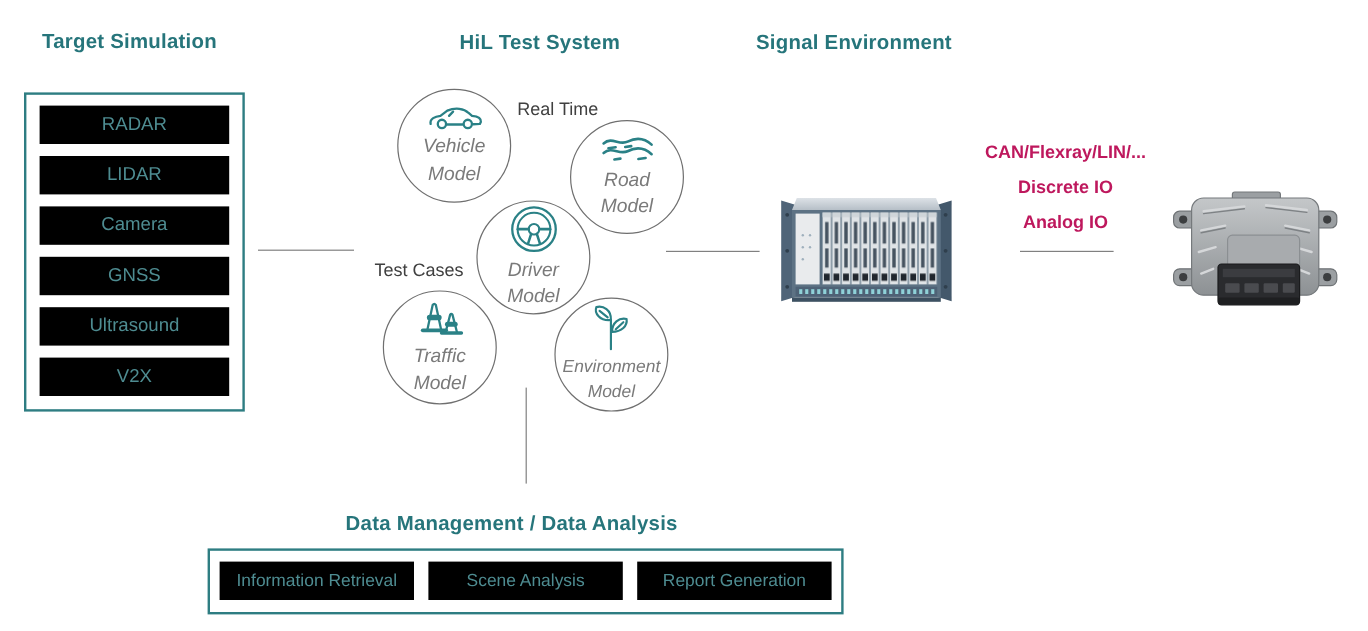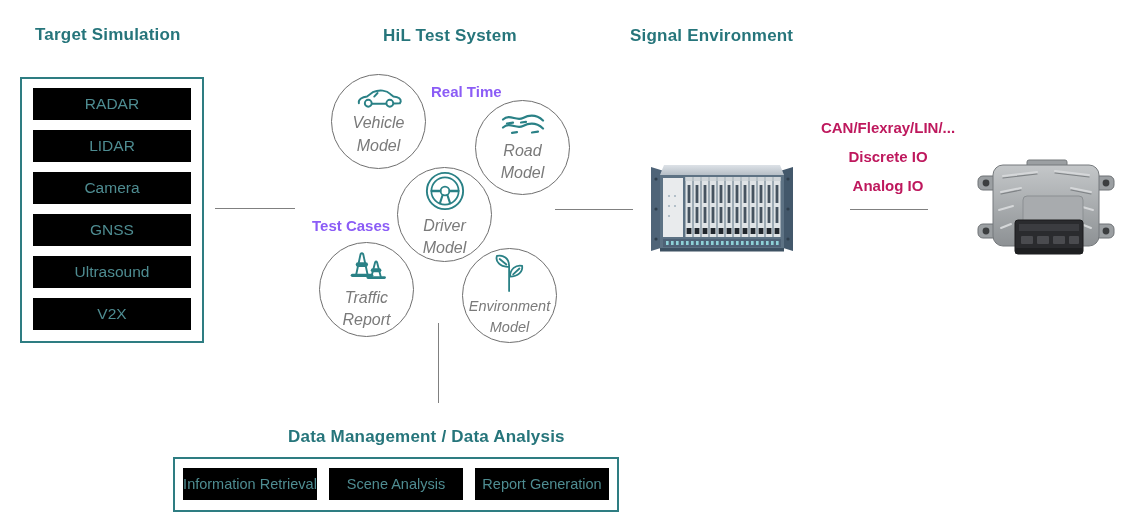--- a/index.html
+++ b/index.html
@@ -1,27 +1,27 @@
 <!DOCTYPE html>
 <html><head>
 <meta charset="utf-8">
 <style>
   html,body{margin:0;padding:0;background:#ffffff;}
   #canvas{
     position:relative;width:1140px;height:526px;background:#ffffff;overflow:hidden;
     font-family:"Liberation Sans",sans-serif;
   }
   .hdr{position:absolute;font-size:17px;font-weight:700;color:#26757B;letter-spacing:.2px;white-space:nowrap;}
-  .annot{position:absolute;font-size:15px;font-weight:700;color:#8b5cf6;white-space:nowrap;text-align:right;}
+  .annot{position:absolute;font-size:15px;font-weight:400;color:#404040;white-space:nowrap;text-align:right;}
   .iolabel{position:absolute;left:788px;width:200px;text-align:center;font-size:15px;font-weight:600;color:#be185d;white-space:nowrap;}
   .panel{position:absolute;border:2px solid #2E7D82;box-sizing:border-box;background:#ffffff;}
   .chip{display:flex;align-items:center;justify-content:center;background:#000000;color:#4E8C91;white-space:nowrap;}
   .ts-box{left:20px;top:77px;width:184px;height:266px;display:flex;flex-direction:column;gap:10px;padding:9px 11px;}
   .ts-box .chip{height:32px;flex:0 0 32px;font-size:15.5px;}
-  .dm-box{left:173px;top:457px;width:446px;height:55px;display:flex;flex-direction:row;gap:12px;padding:9px 8px;}
+  .dm-box{left:173px;top:457px;width:530px;height:55px;display:flex;flex-direction:row;gap:12px;padding:9px 8px;}
   .dm-box .chip{flex:1 1 0;height:32px;font-size:14.5px;}
   .circle{
     position:absolute;width:95px;height:95px;border-radius:50%;
     border:1.5px solid #6F6F6F;box-sizing:border-box;
     display:flex;flex-direction:column;align-items:center;justify-content:center;gap:3px;font-style:italic;
   }
   .circle .lbl{font-size:16px;line-height:1.4;color:#7A7A7A;text-align:center;white-space:pre-line;}
   .circle.env .lbl{font-size:14.5px;line-height:1.45;}
   .hline{position:absolute;height:1px;background:#808080;}
   .vline{position:absolute;width:1px;background:#808080;}
@@ -105,21 +105,21 @@
       <svg width="42" height="36" viewBox="0 0 44 38" fill="none" stroke="#2A8186" stroke-width="2" stroke-linecap="round" stroke-linejoin="round">
         <path d="M10.5,28.5 L15.2,6.5 Q16.6,4.6 18,6.5 L22.7,28.5"></path>
         <path d="M12.6,17.5 L20.6,17.5" stroke-width="5"></path>
         <path d="M6.5,28.8 L27,28.8" stroke-width="3.4"></path>
         <path d="M26.5,31 L30.6,15 Q31.6,13.5 32.6,15 L36.7,31"></path>
         <path d="M28.2,23.5 L35,23.5" stroke-width="4.4"></path>
         <path d="M23,31.2 L40.5,31.2" stroke-width="3"></path>
       </svg>
     </span>
     <div class="lbl">Traffic
-Report</div>
+Model</div>
   </div>
 
   <div class="circle env" style="left:462px;top:248px;">
     <span>
       <svg width="36" height="40" viewBox="0 0 40 44" fill="none" stroke="#2A8186" stroke-width="2" stroke-linecap="round" stroke-linejoin="round">
         <path d="M19,42 L19,15"></path>
         <path d="M19,15 C8.5,16 3.5,8.5 5.5,3 C12,1.5 19.5,5.5 19,15 Z"></path>
         <path d="M8.5,6.5 L16,12.5"></path>
         <path d="M20,26 C20,17.5 26.5,12.5 33.5,14 C34.5,20.5 29,26 20,26 Z"></path>
         <path d="M30.5,17 L23.5,23.5"></path>

